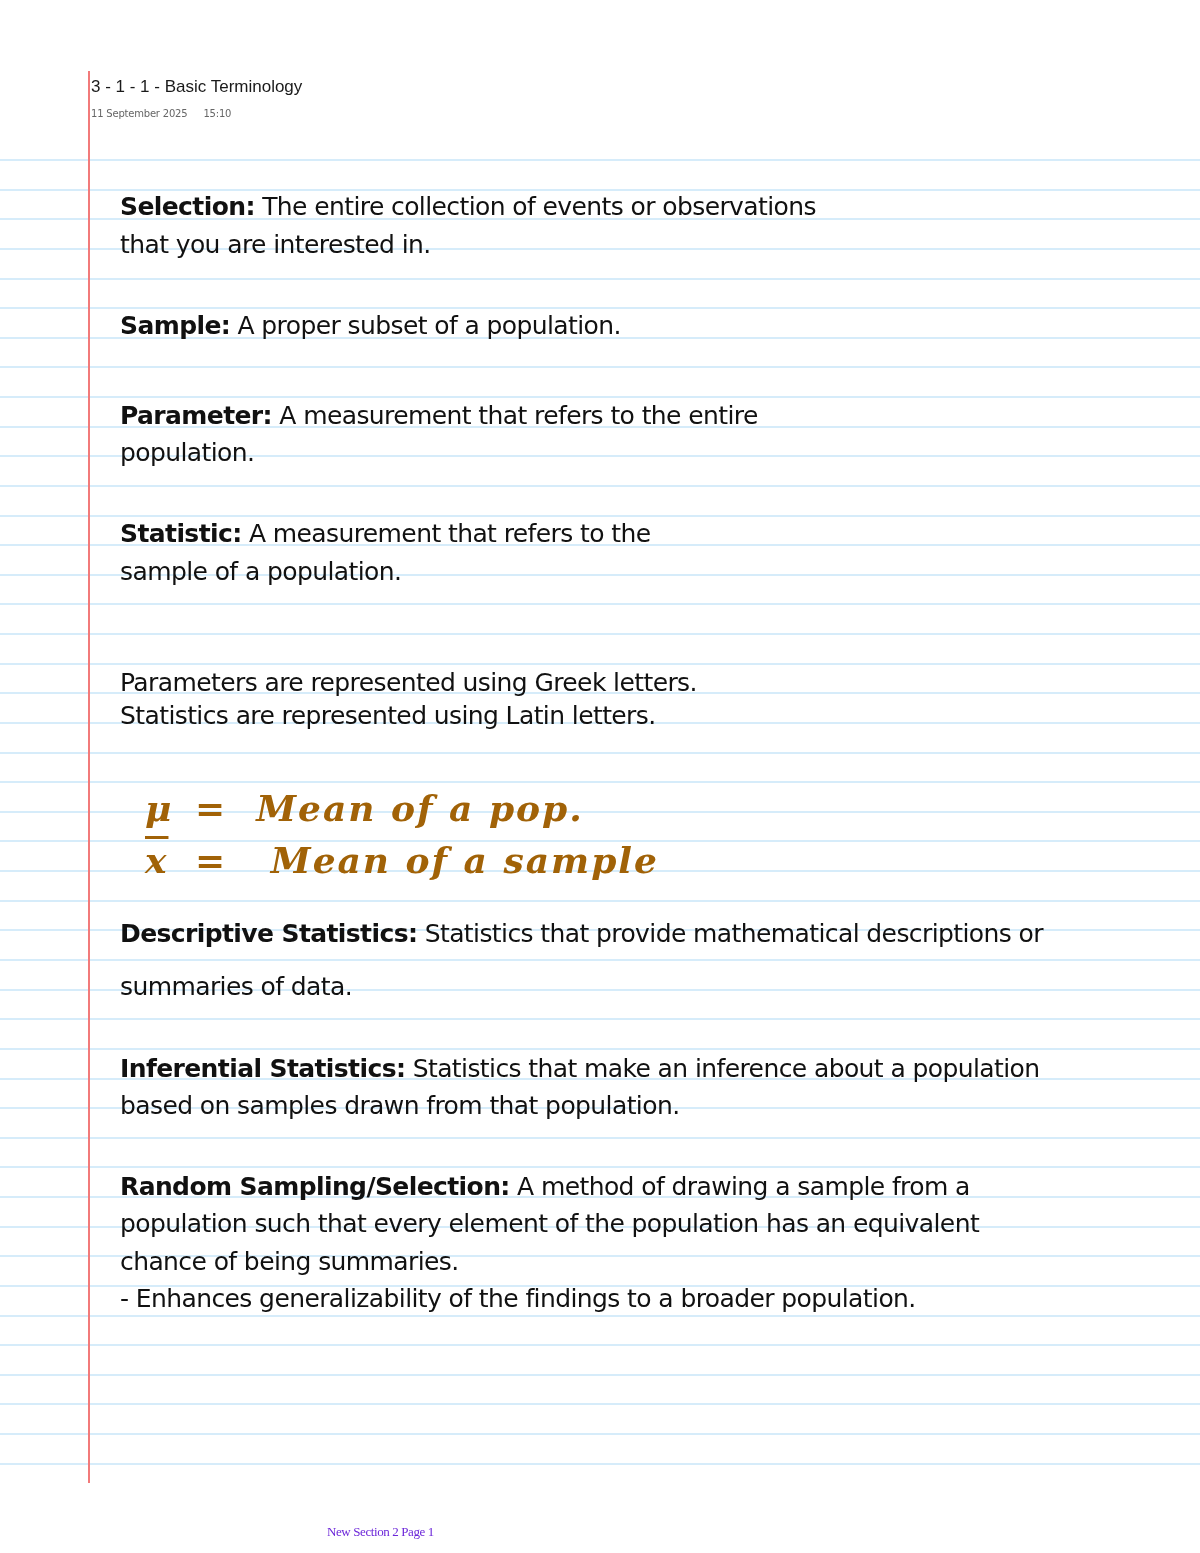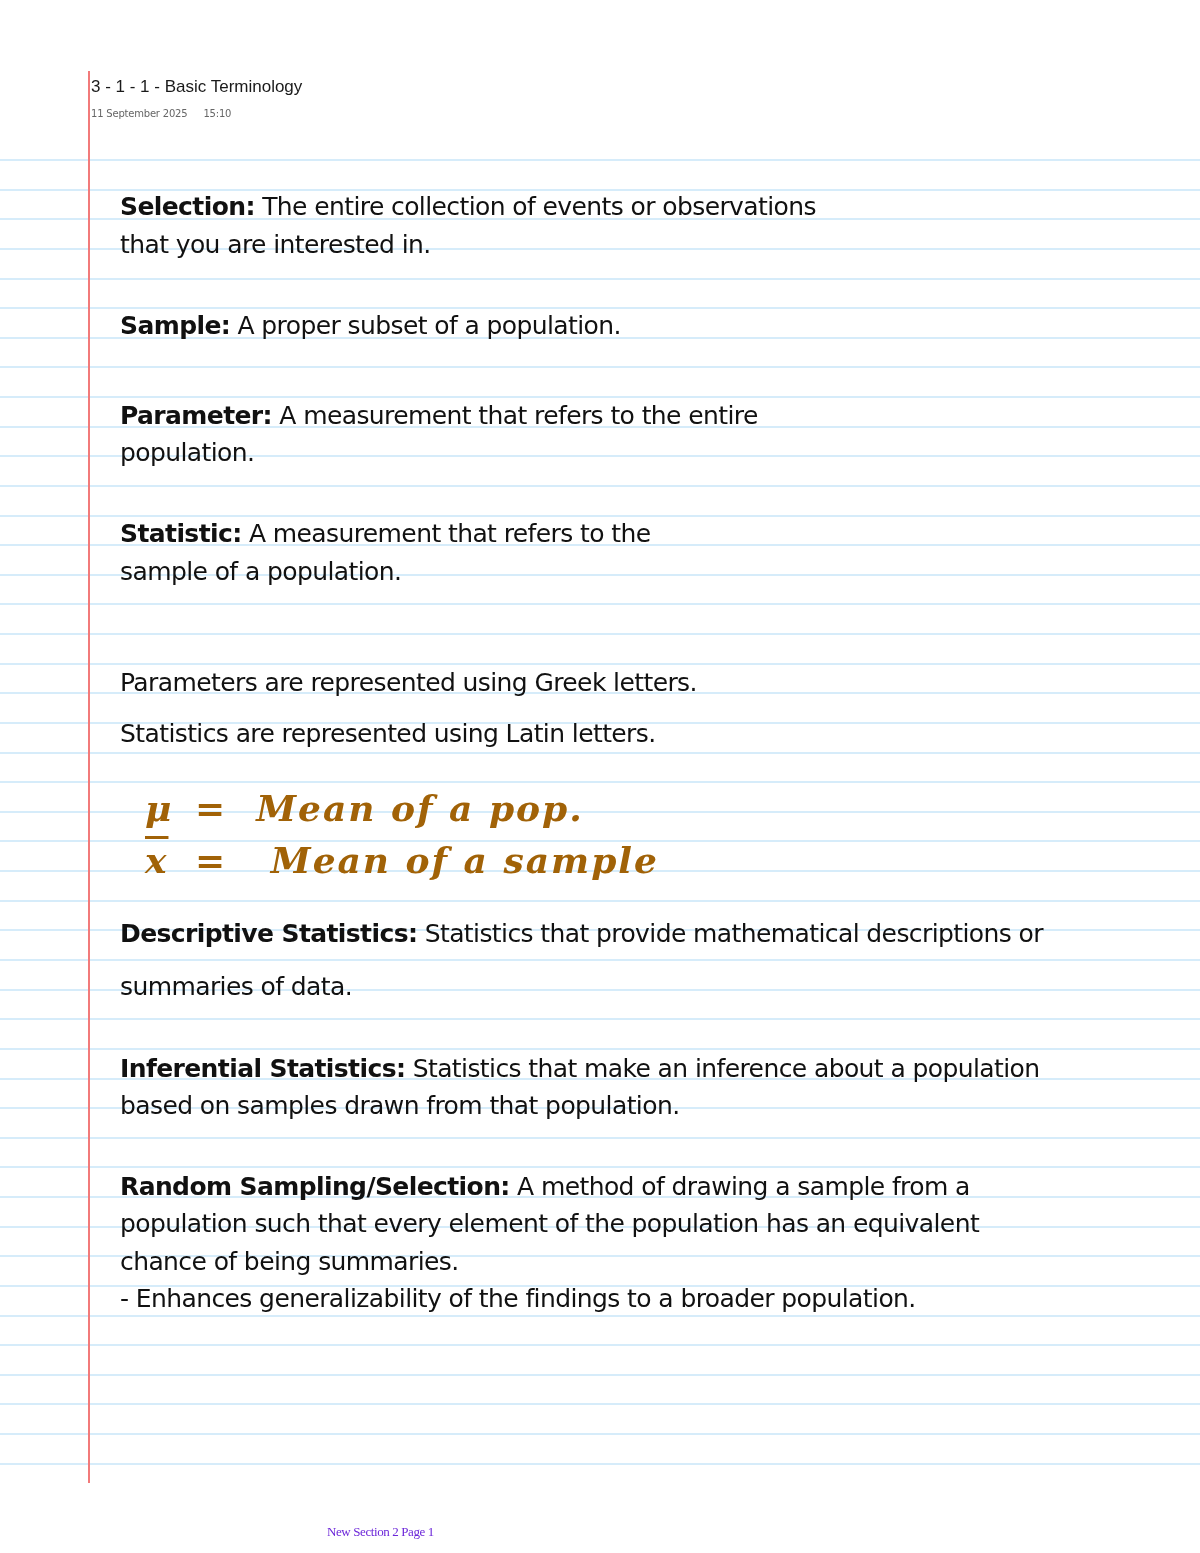--- a/index.html
+++ b/index.html
@@ -112,21 +112,21 @@
 
 <div class="tl" style="top:311px"><b>Sample:</b><span> A proper subset of a population.</span></div>
 
 <div class="tl" style="top:401px"><b>Parameter:</b><span> A measurement that refers to the entire</span></div>
 <div class="tl" style="top:438px">population.</div>
 
 <div class="tl" style="top:519px"><b>Statistic:</b><span> A measurement that refers to the</span></div>
 <div class="tl" style="top:557px">sample of a population.</div>
 
 <div class="tl" style="top:668px">Parameters are represented using Greek letters.</div>
-<div class="tl" style="top:719px">Statistics are represented using Latin letters.</div>
+<div class="tl" style="top:701px">Statistics are represented using Latin letters.</div>
 
 <div class="hw" style="top:788px">
   <span class="sym">μ</span><span>=</span>&nbsp;&nbsp;<span>Mean of a pop.</span>
 </div>
 <div class="hw" style="top:840px">
   <span class="sym xbar">x</span><span>=</span>&nbsp;&nbsp;&nbsp;<span>Mean of a sample</span>
 </div>
 
 <div class="tl" style="top:919px"><b>Descriptive Statistics:</b><span> Statistics that provide mathematical descriptions or</span></div>
 <div class="tl" style="top:972px">summaries of data.</div>

